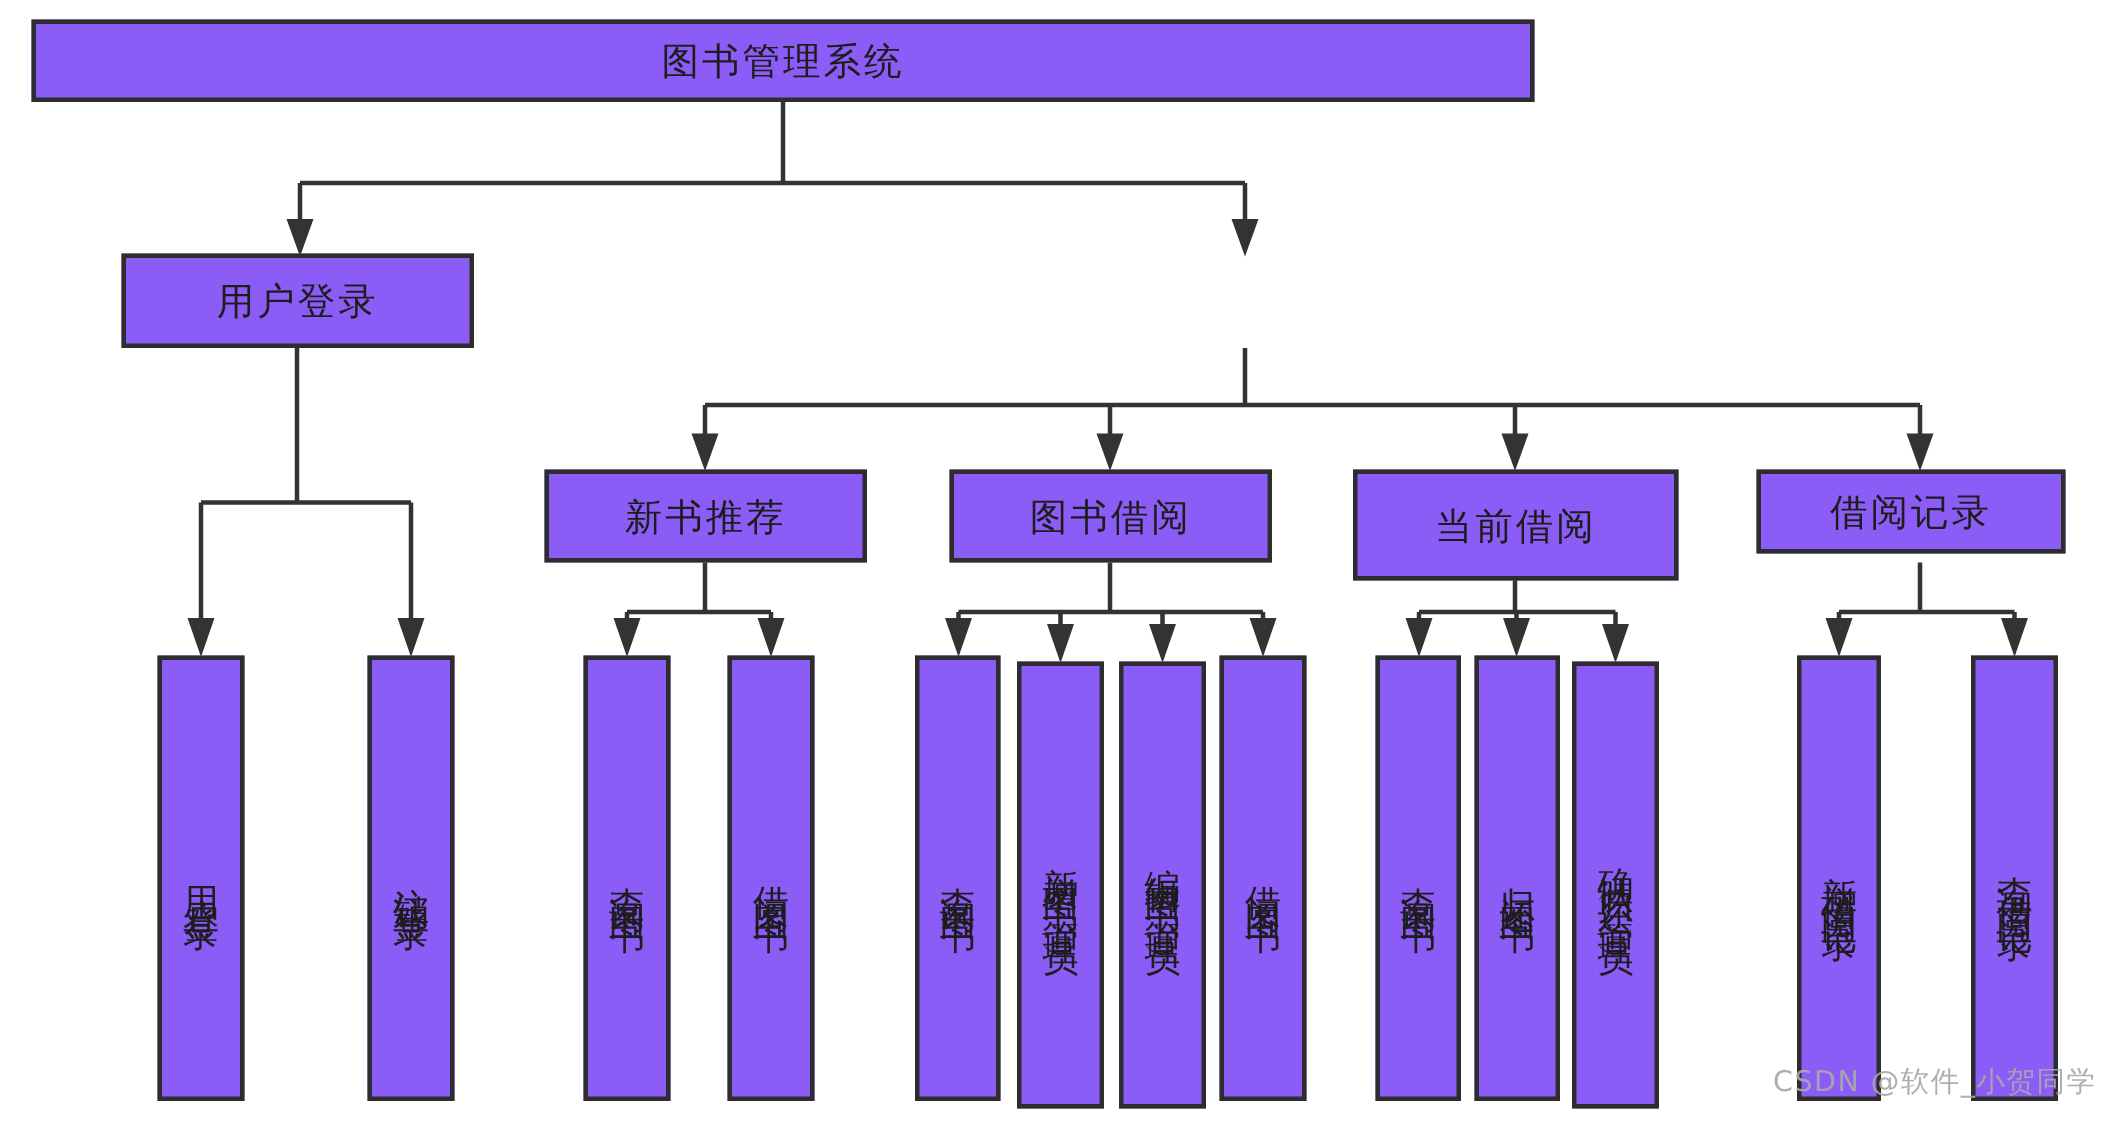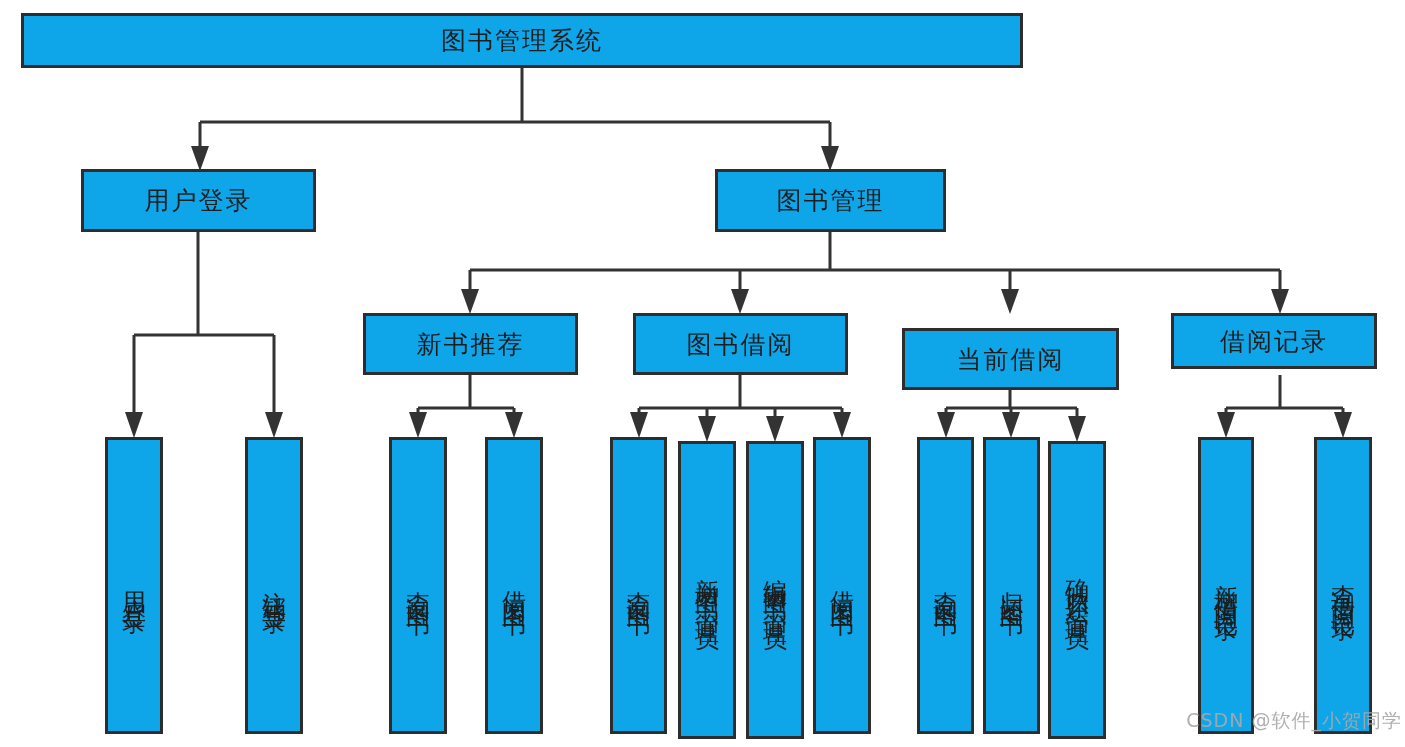--- a/index.html
+++ b/index.html
@@ -8,21 +8,21 @@
     width: 1405px;
     height: 747px;
     background: #ffffff;
     font-family: "DejaVu Sans", "Liberation Sans", sans-serif;
     overflow: hidden;
   }
   .wires { position: absolute; left: 0; top: 0; z-index: 1; }
   .node {
     position: absolute;
     box-sizing: border-box;
-    background: #0ea5e9;
+    background: #8b5cf6;
     border: 3px solid #2d2d2d;
     display: flex;
     align-items: center;
     justify-content: center;
     color: #1d1d1d;
     z-index: 2;
   }
   .node.h span {
     font-size: 25px;
     letter-spacing: 2px;
@@ -34,21 +34,20 @@
     font-size: 24px;
     letter-spacing: 7px;
     line-height: 1;
     white-space: nowrap;
   }
   #watermark {
     position: absolute;
     left: 1182px;
     top: 708px;
     width: 220px;
-    text-align: right;
     font-size: 19px;
     letter-spacing: 1px;
     color: rgba(168,168,168,0.92);
     z-index: 5;
     white-space: nowrap;
   }
 </style>
 </head>
 <body>
 
@@ -101,31 +100,28 @@
     </g>
   </svg>
 
   <div class="node h" style="left:21px;top:13px;width:1002px;height:55px">
     <span>图书管理系统</span>
   </div>
 
   <div class="node h" style="left:81px;top:169px;width:235px;height:63px">
     <span>用户登录</span>
   </div>
-  <div class="node h" style="left:715px;top:169px;width:231px;height:63px">
-    <span>图书管理</span>
-  </div>
 
   <div class="node h" style="left:633px;top:313px;width:215px;height:62px">
     <span>图书借阅</span>
   </div>
   <div class="node h" style="left:363px;top:313px;width:215px;height:62px">
     <span>新书推荐</span>
   </div>
-  <div class="node h" style="left:902px;top:328px;width:217px;height:62px">
+  <div class="node h" style="left:902px;top:313px;width:217px;height:74px">
     <span>当前借阅</span>
   </div>
   <div class="node h" style="left:1171px;top:313px;width:206px;height:56px">
     <span>借阅记录</span>
   </div>
 
   <div class="node v" style="left:105px;top:437px;width:58px;height:297px">
     <span>用户登录</span>
   </div>
   <div class="node v" style="left:245px;top:437px;width:58px;height:297px">

